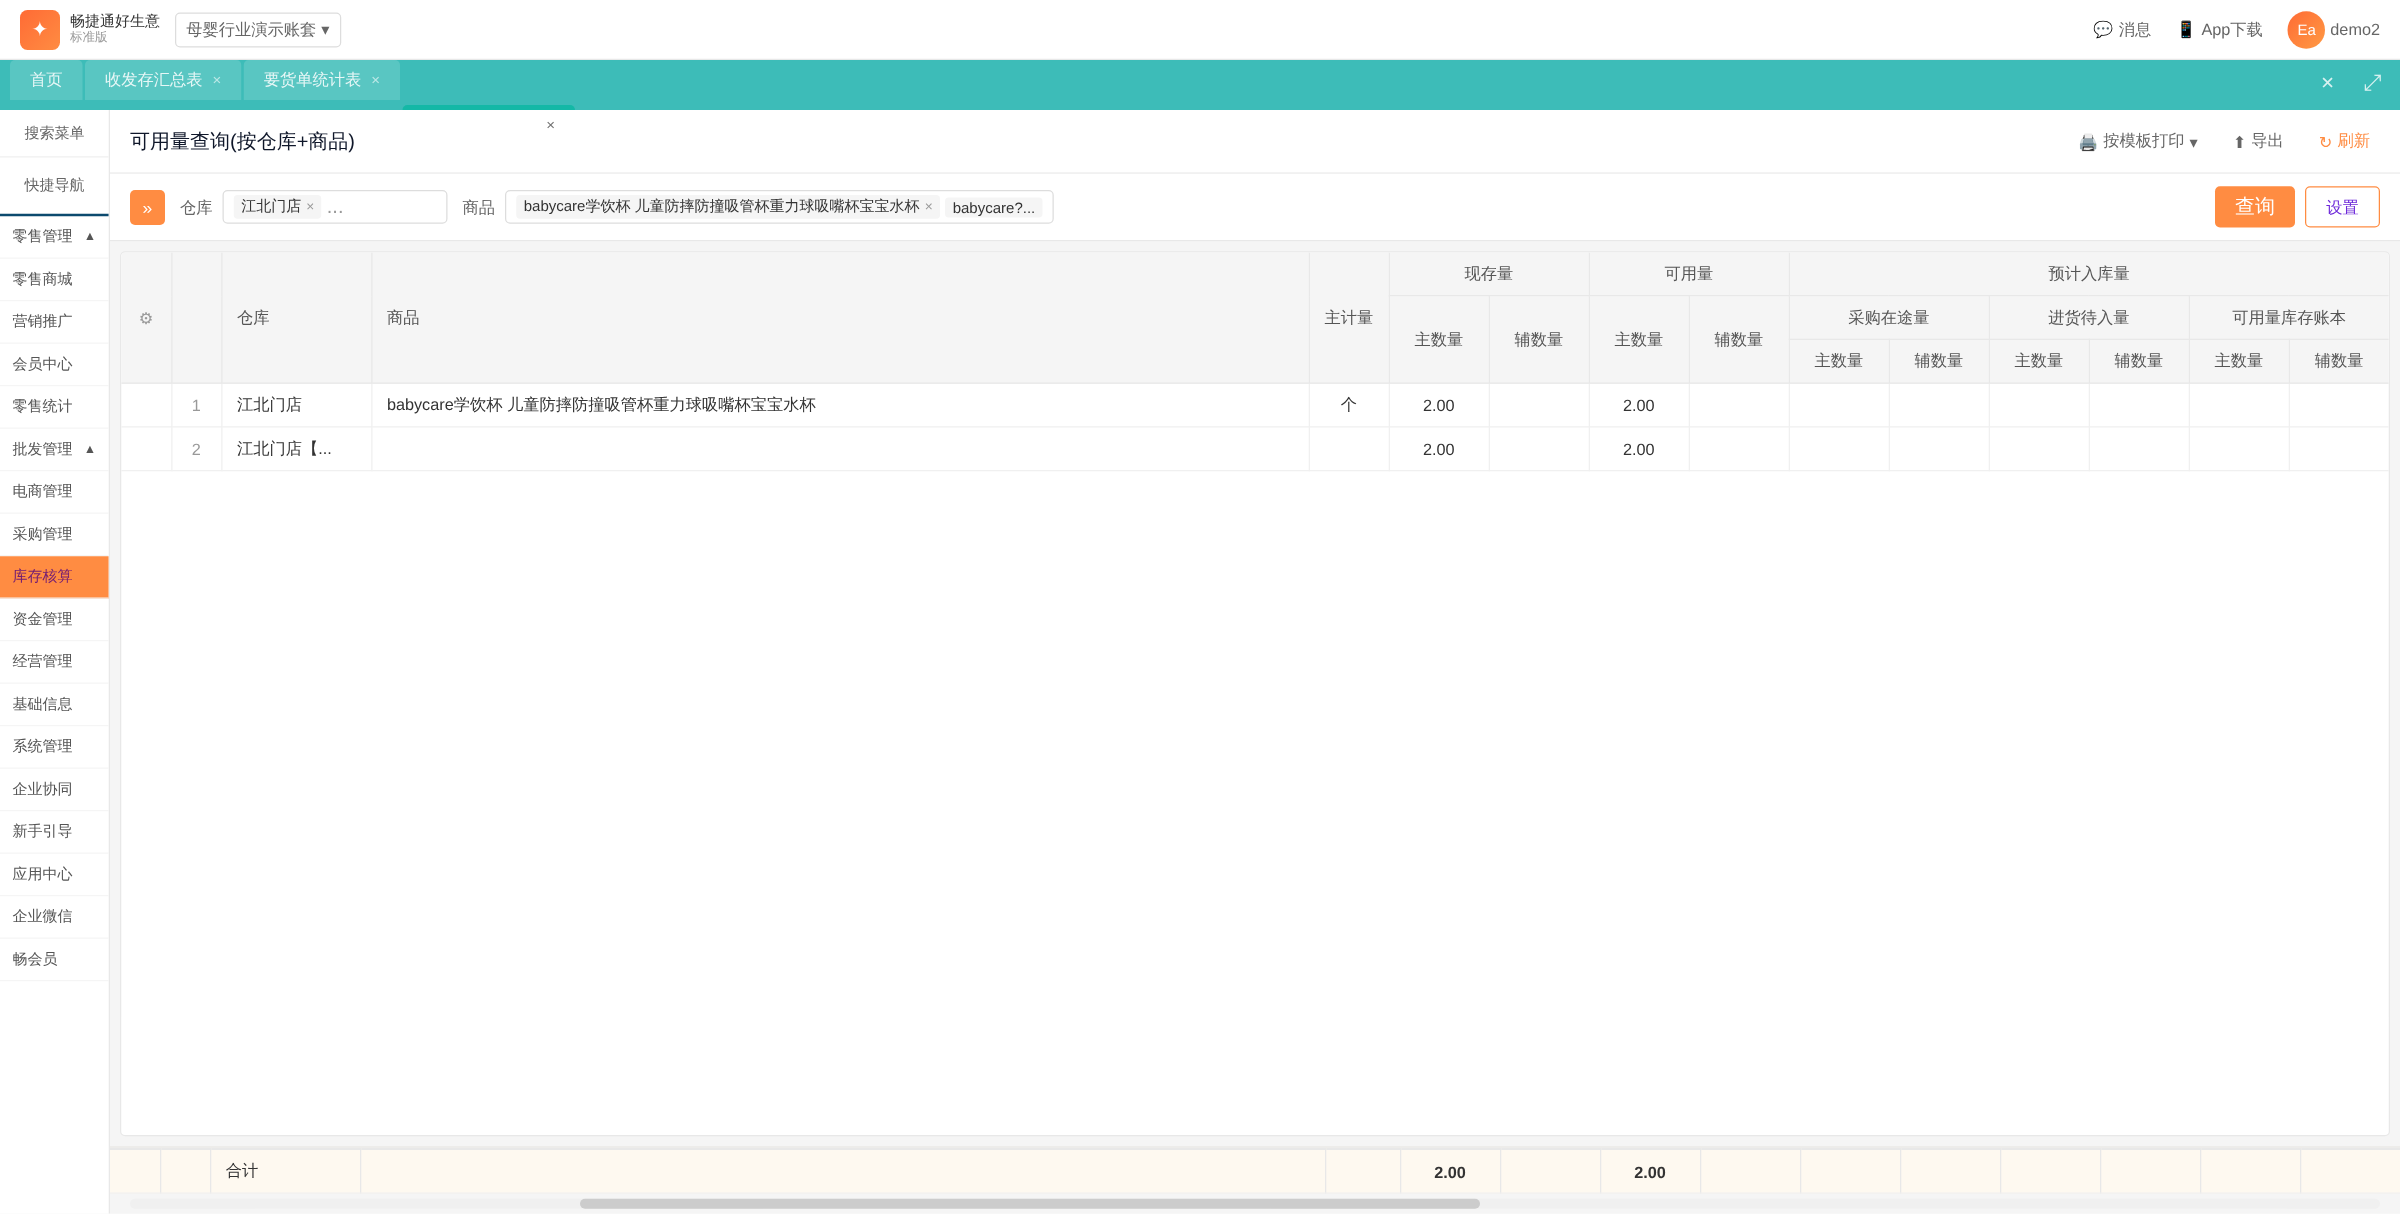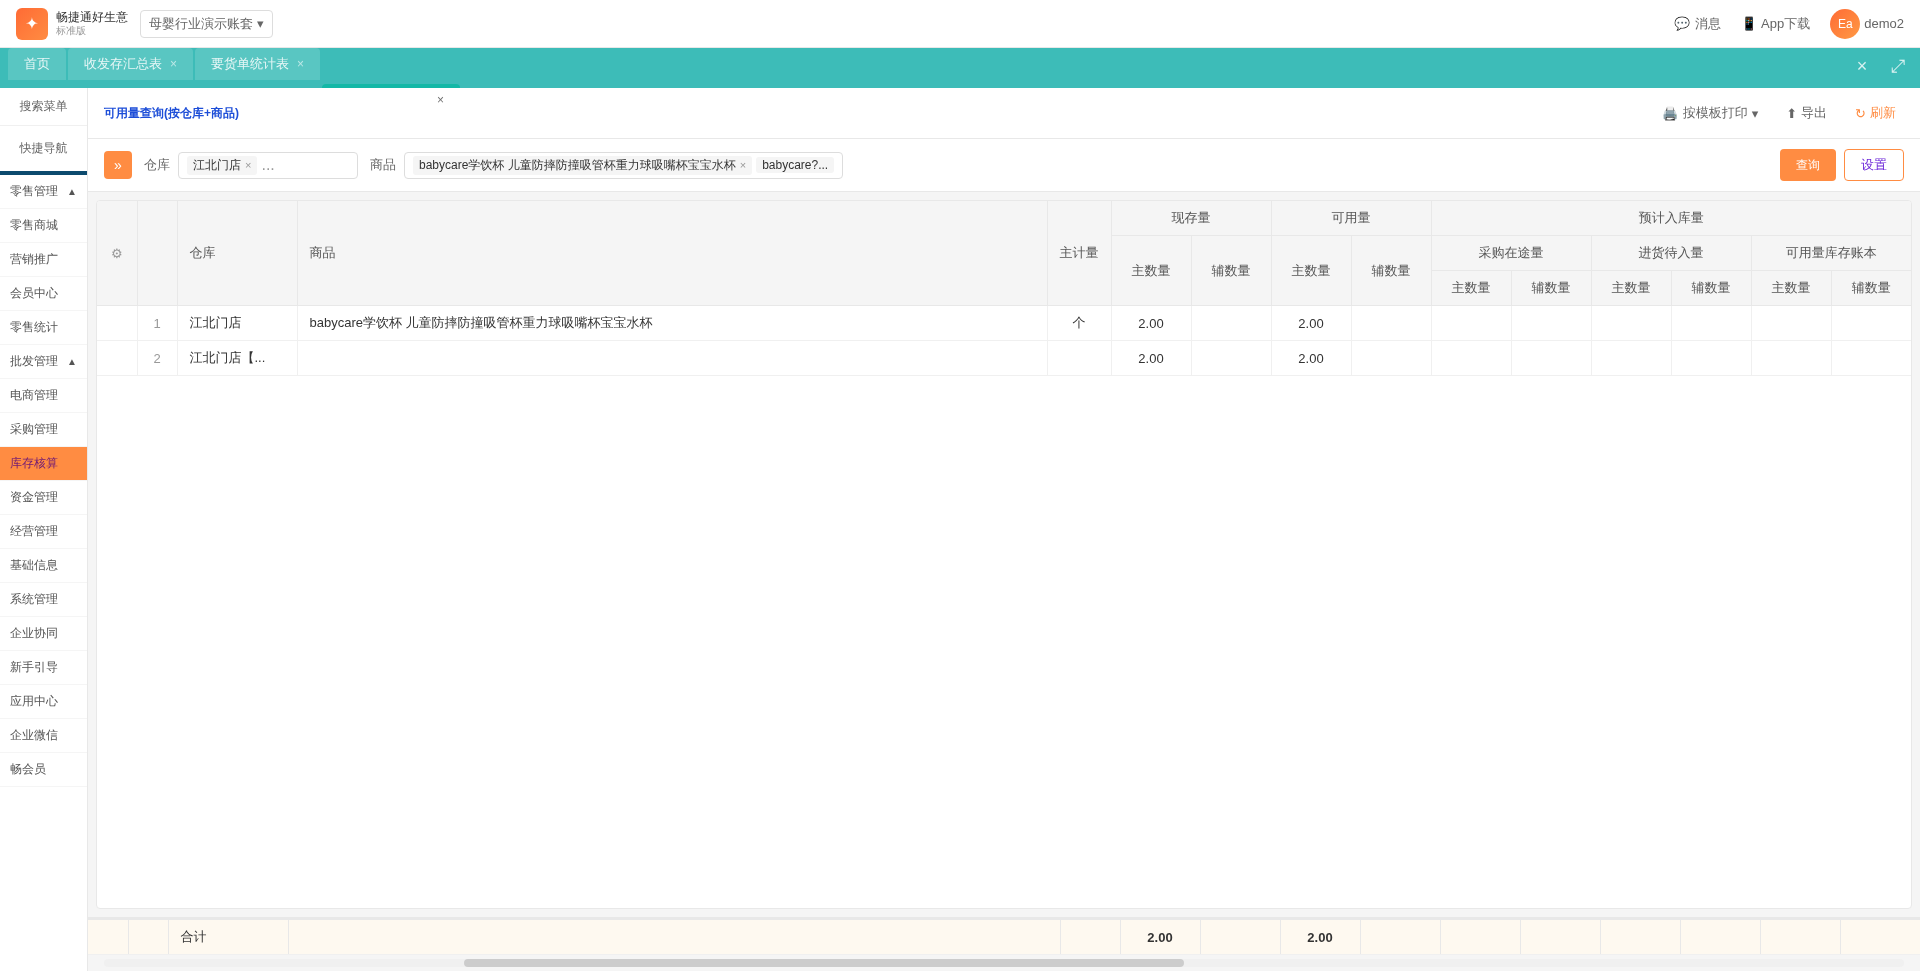--- a/index.html
+++ b/index.html
@@ -145,21 +145,21 @@
     }
     .sidebar-search span {
       font-size: 12px;
       color: #666;
       cursor: pointer;
       display: block;
       text-align: center;
     }
     .sidebar-nav {
       padding: 8px 0;
-      border-bottom: 4px solid #0c4a6e;
+      border-bottom: 2px solid #0c4a6e;
     }
     .sidebar-nav span {
       display: block;
       text-align: center;
       font-size: 12px;
       color: #666;
       padding: 6px 0;
       cursor: pointer;
     }
     .sidebar-item {
@@ -192,23 +192,23 @@
     
     .page-header {
       background: #fff;
       padding: 12px 16px;
       display: flex;
       align-items: center;
       justify-content: space-between;
       border-bottom: 1px solid #e8e8e8;
     }
     .page-title {
-      font-size: 12px;
-      font-weight: 700;
-      color: #1d4ed8;
+      font-size: 16px;
+      font-weight: 400;
+      color: #0f172a;
     }
     .page-actions {
       display: flex;
       align-items: center;
       gap: 12px;
     }
     .action-btn {
       display: flex;
       align-items: center;
       gap: 4px;
@@ -275,21 +275,21 @@
       display: flex;
       gap: 8px;
     }
     .btn-query {
       background: #ff8c42;
       color: white;
       border: none;
       border-radius: 4px;
       padding: 6px 16px;
       cursor: pointer;
-      font-size: 12px;
+      font-size: 16px;
     }
     .btn-settings {
       background: #fff;
       color: #6d28d9;
       border: 1px solid #ff8c42;
       border-radius: 4px;
       padding: 6px 16px;
       cursor: pointer;
       font-size: 13px;
     }

